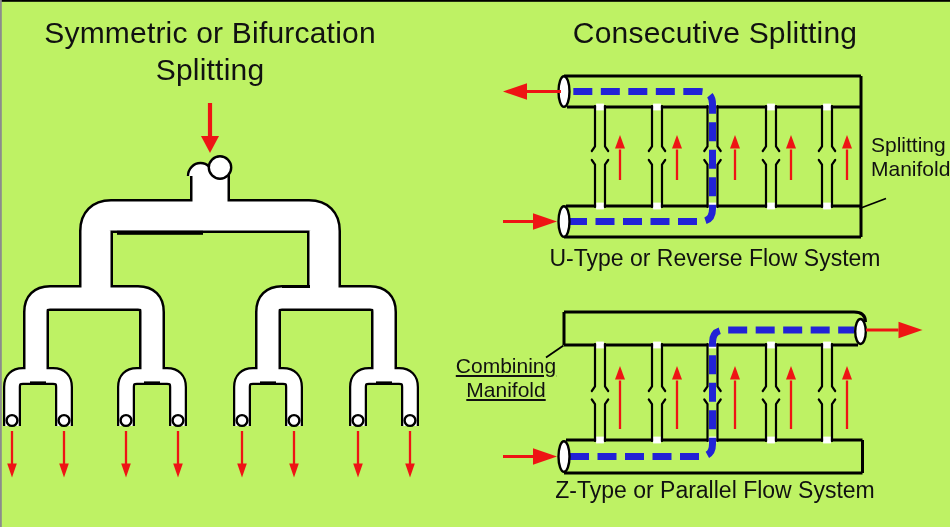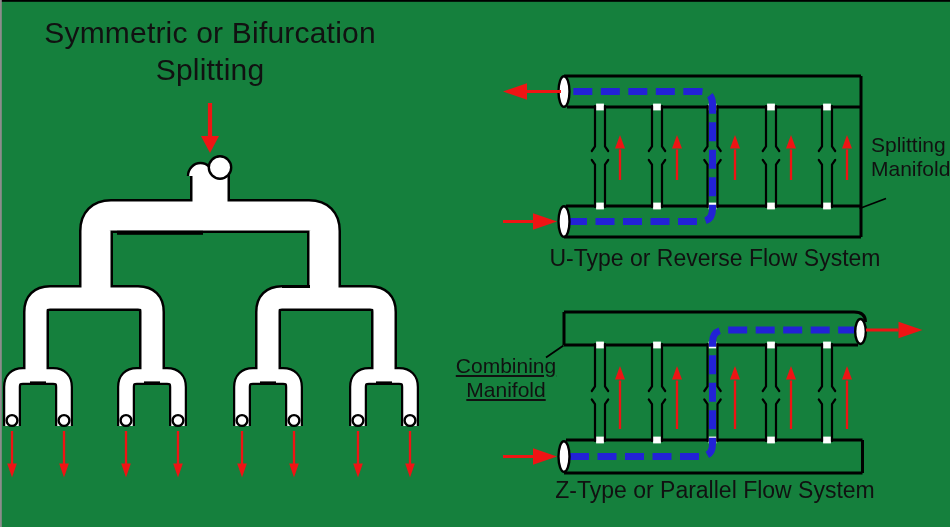--- a/index.html
+++ b/index.html
@@ -1,16 +1,16 @@
 <!DOCTYPE html>
 <html><head>
 <meta charset="utf-8">
 <style>
   html,body{margin:0;padding:0;background:#ffffff;}
-  .stage{position:relative;width:950px;height:527px;background:#15803d;overflow:hidden;
+  .stage{position:relative;width:950px;height:527px;background:#bef264;overflow:hidden;
          font-family:"Liberation Sans", sans-serif;color:#000;}
   .stage svg{position:absolute;left:0;top:0;}
   .t{position:absolute;text-align:center;color:#111;}
   .title{font-size:30px;line-height:37px;letter-spacing:0.2px;}
   .caption{font-size:23px;line-height:26px;}
   .small-label{font-size:21px;line-height:23.5px;}
   .left-align{text-align:left;}
   
   .ln{stroke:var(--line,#000);fill:none;}
   .wh{stroke:#ffffff;fill:none;}
@@ -202,20 +202,21 @@
         </g>
     <path class="ln" stroke-width="1.8" d="M 546,357.5 L 563.5,345.5"></path>
   </g>
 </svg>
 
 <div class="t title" style="left:10px;top:14px;width:400px;">
   <div>Symmetric or Bifurcation</div>
   <div>Splitting</div>
 </div>
 
+<div class="t title" style="left:490px;top:14px;width:450px;">Consecutive Splitting</div>
 
 <div class="t caption" style="left:485px;top:477px;width:460px;">Z-Type or Parallel Flow System</div>
 
 <div class="t caption" style="left:485px;top:245px;width:460px;">U-Type or Reverse Flow System</div>
 
 <div class="t small-label left-align" style="left:871px;top:133px;width:80px;">
   <div>Splitting</div>
   <div>Manifold</div>
 </div>
 

